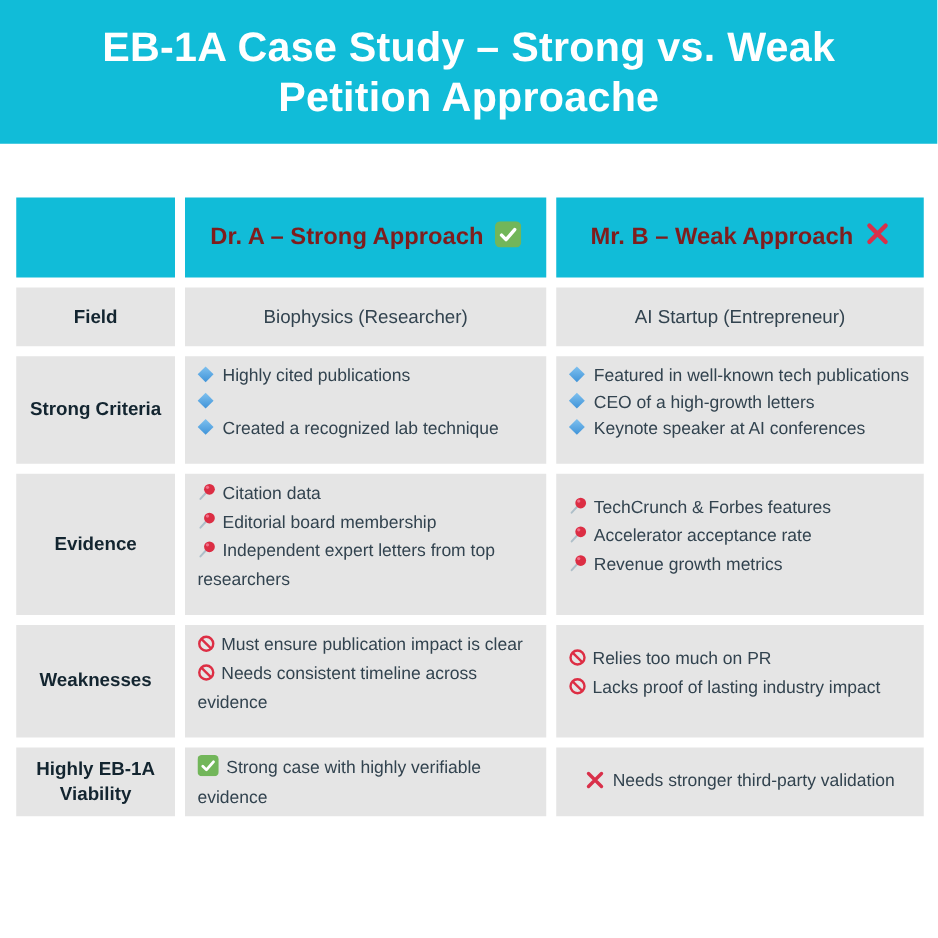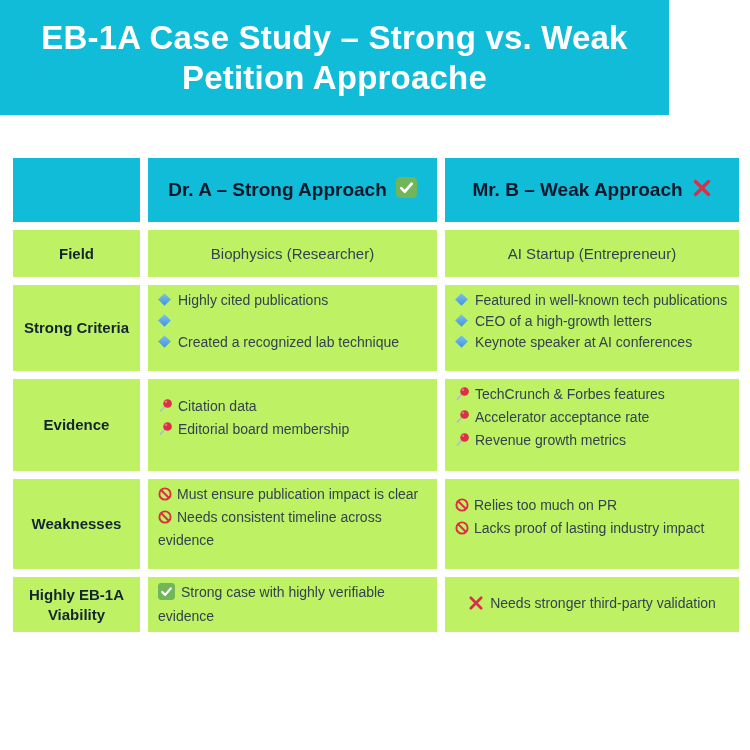--- a/index.html
+++ b/index.html
@@ -2,38 +2,38 @@
 <html><head>
 <meta charset="utf-8">
 <style>
   html,body{margin:0;padding:0;}
   body{
     width:750px;height:750px;background:#ffffff;overflow:hidden;
     font-family:"Liberation Sans", sans-serif;
     -webkit-font-smoothing:antialiased;
   }
   .banner{
-    width:669px;height:115px;background:#11bcd8;
+    width:750px;height:115px;background:#11bcd8;
     display:flex;flex-direction:column;align-items:center;justify-content:center;
     color:#ffffff;font-weight:700;font-size:33px;line-height:40px;text-align:center;
     letter-spacing:0.2px;
   }
   .table{
     margin:43px 12px 0 13px;
     display:grid;
     grid-template-columns:127px 289px 294px;
     column-gap:8px;row-gap:8px;
   }
   .cell{
-    box-sizing:border-box;background:#bef264;
+    box-sizing:border-box;background:#e5e5e5;
     display:flex;flex-direction:column;justify-content:center;
     font-size:15px;color:#32434f;
   }
   .cell.head{
-    background:#11bcd8;color:#0f172a;font-weight:700;font-size:19px;
+    background:#11bcd8;color:#7f1d1d;font-weight:700;font-size:19px;
     align-items:center;text-align:left;flex-direction:row;justify-content:center;
   }
   .cell.label{
     font-weight:700;color:#132530;align-items:center;text-align:center;
     font-size:15px;padding:2px 6px;line-height:20px;
   }
   .cell.center{align-items:center;text-align:right;padding:15px 6px;}
   .rh{min-height:64px}
   .r0{min-height:41px}
   .r1{min-height:74px}
@@ -111,20 +111,25 @@
         <li><span class="icon-svg"><svg width="15" height="15" viewBox="0 0 16 16">
                 <line x1="2.5" y1="14" x2="7.5" y2="8.5" stroke="#aebfc9" stroke-width="1.7" stroke-linecap="round"></line>
                 <circle cx="10.2" cy="5.8" r="4.6" fill="#dc2e44"></circle>
                 <circle cx="8.5" cy="4.1" r="1.4" fill="#f0708a"></circle>
               </svg></span><span>Citation data</span></li>
         <li><span class="icon-svg"><svg width="15" height="15" viewBox="0 0 16 16">
                 <line x1="2.5" y1="14" x2="7.5" y2="8.5" stroke="#aebfc9" stroke-width="1.7" stroke-linecap="round"></line>
                 <circle cx="10.2" cy="5.8" r="4.6" fill="#dc2e44"></circle>
                 <circle cx="8.5" cy="4.1" r="1.4" fill="#f0708a"></circle>
               </svg></span><span>Editorial board membership</span></li>
+        <li><span class="icon-svg"><svg width="15" height="15" viewBox="0 0 16 16">
+                <line x1="2.5" y1="14" x2="7.5" y2="8.5" stroke="#aebfc9" stroke-width="1.7" stroke-linecap="round"></line>
+                <circle cx="10.2" cy="5.8" r="4.6" fill="#dc2e44"></circle>
+                <circle cx="8.5" cy="4.1" r="1.4" fill="#f0708a"></circle>
+              </svg></span><span>Independent expert letters from top researchers</span></li>
       </ul>
     </div>
     <div class="cell list r2">
       <ul>
         <li><span class="icon-svg"><svg width="15" height="15" viewBox="0 0 16 16">
                 <line x1="2.5" y1="14" x2="7.5" y2="8.5" stroke="#aebfc9" stroke-width="1.7" stroke-linecap="round"></line>
                 <circle cx="10.2" cy="5.8" r="4.6" fill="#dc2e44"></circle>
                 <circle cx="8.5" cy="4.1" r="1.4" fill="#f0708a"></circle>
               </svg></span><span>TechCrunch &amp; Forbes features</span></li>
         <li><span class="icon-svg"><svg width="15" height="15" viewBox="0 0 16 16">

